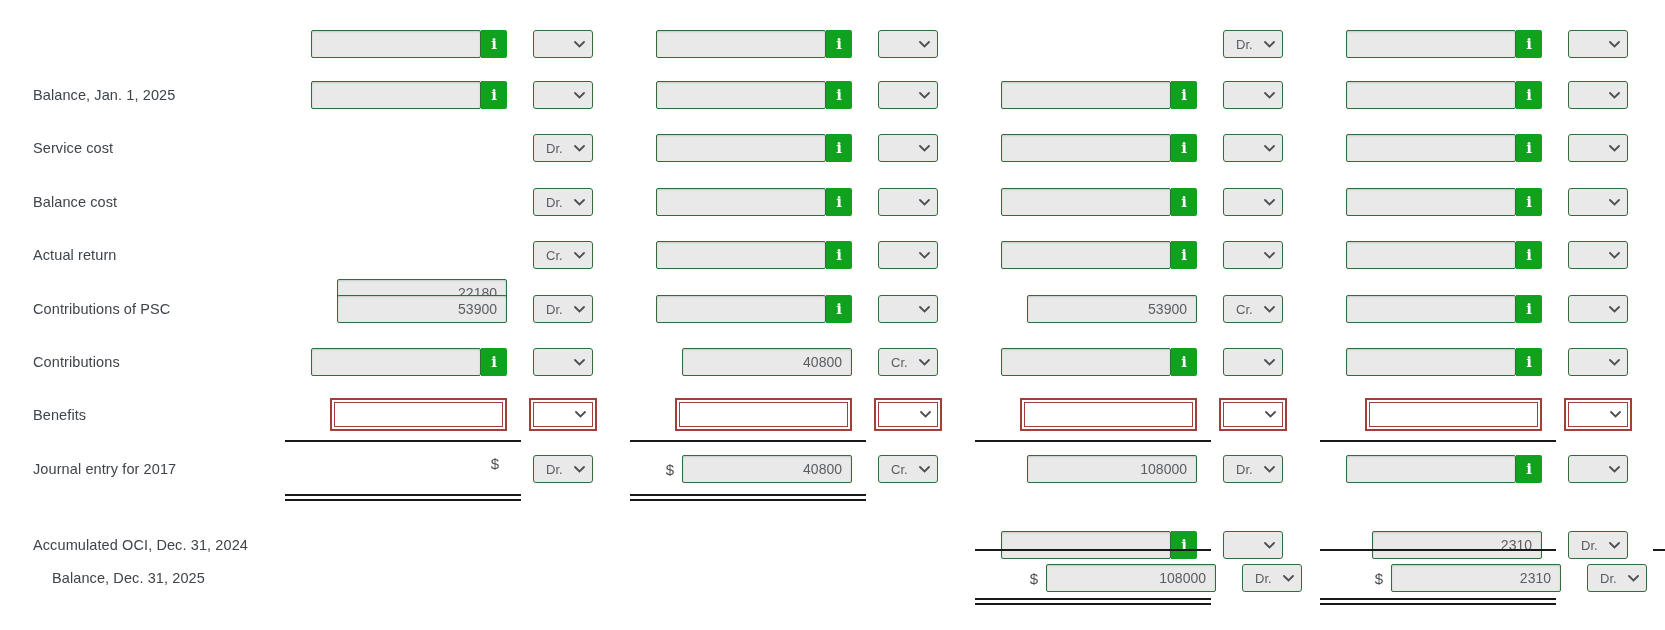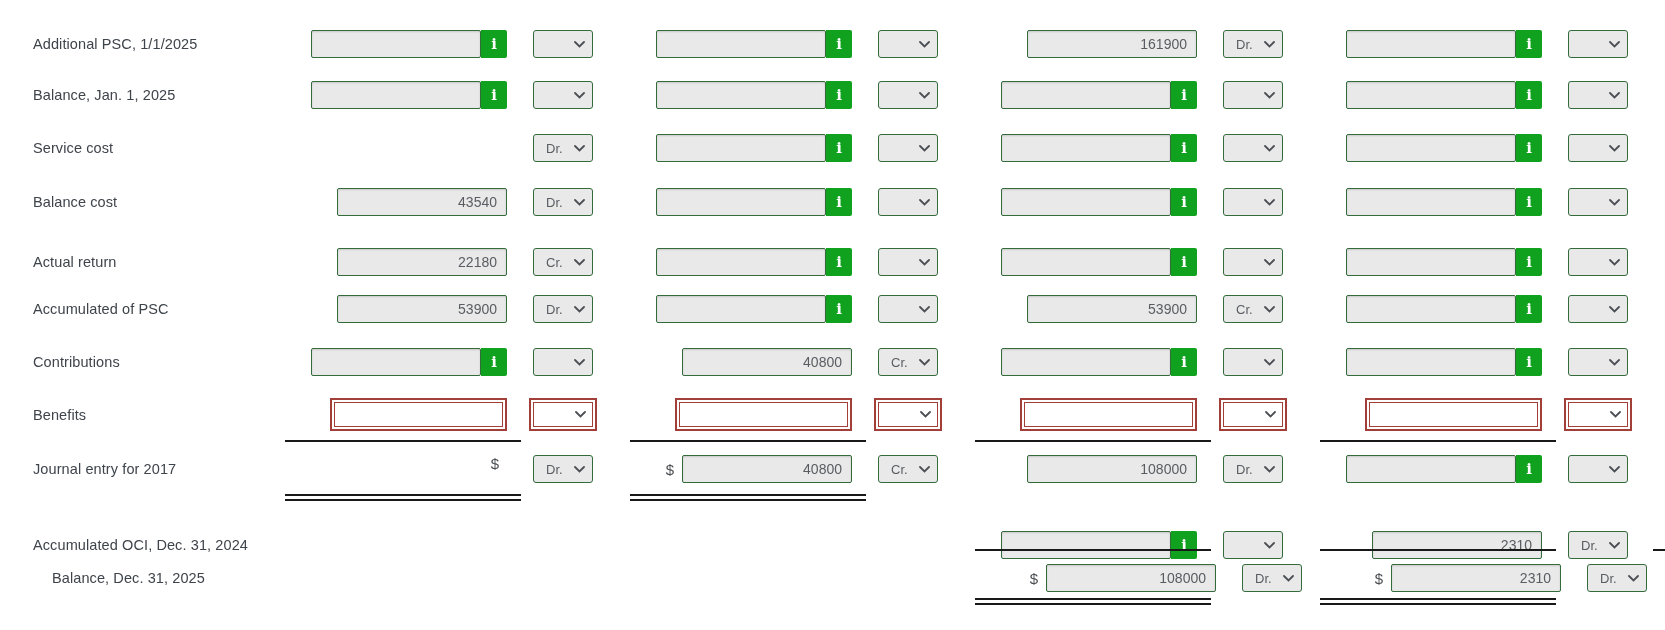--- a/index.html
+++ b/index.html
@@ -39,21 +39,20 @@
               display:flex; align-items:center; justify-content:flex-end; padding-right:6px; }
   .rule { position:absolute; height:2px; background:var(--rule-black); }
   .dbl-rule { position:absolute; height:7px; border-top:2px solid var(--rule-black);
               border-bottom:2px solid var(--rule-black); background:transparent; }
 </style>
 </head>
 <body>
 
 <div id="worksheet">
     <div class="row" style="top: 30px; height: 28px;">
-      <div class="row-label">Additional PSC, 1/1/2025</div>
       <div class="unit" style="left: 311px; width: 196px;">
         <input class="field" type="text" readonly="" value="" style="">
         <button class="info-btn">
           <span>i</span>
         </button>
       </div>
       <div class="select empty" style="left: 533px;">
         <svg width="11" height="7" viewBox="0 0 11 7" class="chev">
           <path d="M1 1 L5.5 5.5 L10 1" fill="none" stroke="#4b4f54" stroke-width="1.8" stroke-linecap="round"></path>
         </svg>
@@ -61,23 +60,20 @@
       <div class="unit" style="left: 656px; width: 196px;">
         <input class="field" type="text" readonly="" value="" style="">
         <button class="info-btn">
           <span>i</span>
         </button>
       </div>
       <div class="select empty" style="left: 878px;">
         <svg width="11" height="7" viewBox="0 0 11 7" class="chev">
           <path d="M1 1 L5.5 5.5 L10 1" fill="none" stroke="#4b4f54" stroke-width="1.8" stroke-linecap="round"></path>
         </svg>
-      </div>
-      <div class="unit" style="left: 1001px; width: 196px;">
-        <input class="field" type="text" readonly="" value="161900" style="">
       </div>
       <div class="select" style="left: 1223px;">
         <span>Dr.</span>
         <svg width="11" height="7" viewBox="0 0 11 7" class="chev">
           <path d="M1 1 L5.5 5.5 L10 1" fill="none" stroke="#4b4f54" stroke-width="1.8" stroke-linecap="round"></path>
         </svg>
       </div>
       <div class="unit" style="left: 1346px; width: 196px;">
         <input class="field" type="text" readonly="" value="" style="">
         <button class="info-btn">
@@ -174,23 +170,20 @@
         </button>
       </div>
       <div class="select empty" style="left: 1568px;">
         <svg width="11" height="7" viewBox="0 0 11 7" class="chev">
           <path d="M1 1 L5.5 5.5 L10 1" fill="none" stroke="#4b4f54" stroke-width="1.8" stroke-linecap="round"></path>
         </svg>
       </div>
     </div>
     <div class="row" style="top: 188px; height: 28px;">
       <div class="row-label">Balance cost</div>
-      <div class="unit" style="left: 311px; width: 196px;">
-        <input class="field" type="text" readonly="" value="43540" style="">
-      </div>
       <div class="select" style="left: 533px;">
         <span>Dr.</span>
         <svg width="11" height="7" viewBox="0 0 11 7" class="chev">
           <path d="M1 1 L5.5 5.5 L10 1" fill="none" stroke="#4b4f54" stroke-width="1.8" stroke-linecap="round"></path>
         </svg>
       </div>
       <div class="unit" style="left: 656px; width: 196px;">
         <input class="field" type="text" readonly="" value="" style="">
         <button class="info-btn">
           <span>i</span>
@@ -217,23 +210,23 @@
         <button class="info-btn">
           <span>i</span>
         </button>
       </div>
       <div class="select empty" style="left: 1568px;">
         <svg width="11" height="7" viewBox="0 0 11 7" class="chev">
           <path d="M1 1 L5.5 5.5 L10 1" fill="none" stroke="#4b4f54" stroke-width="1.8" stroke-linecap="round"></path>
         </svg>
       </div>
     </div>
-    <div class="row" style="top: 248px; height: 28px; padding-left: 20px;">
+    <div class="row" style="top: 241px; height: 28px; padding-left: 20px;">
       <div class="row-label">Actual return</div>
-      <div class="unit" style="left: 311px; width: 196px;">
+      <div class="unit" style="left: 311px; width: 196px; margin-top: 38px;">
         <input class="field" type="text" readonly="" value="22180" style="">
       </div>
       <div class="select" style="left: 533px;">
         <span>Cr.</span>
         <svg width="11" height="7" viewBox="0 0 11 7" class="chev">
           <path d="M1 1 L5.5 5.5 L10 1" fill="none" stroke="#4b4f54" stroke-width="1.8" stroke-linecap="round"></path>
         </svg>
       </div>
       <div class="unit" style="left: 656px; width: 196px;">
         <input class="field" type="text" readonly="" value="" style="">
@@ -263,21 +256,21 @@
           <span>i</span>
         </button>
       </div>
       <div class="select empty" style="left: 1568px;">
         <svg width="11" height="7" viewBox="0 0 11 7" class="chev">
           <path d="M1 1 L5.5 5.5 L10 1" fill="none" stroke="#4b4f54" stroke-width="1.8" stroke-linecap="round"></path>
         </svg>
       </div>
     </div>
     <div class="row" style="top: 295px; height: 28px;">
-      <div class="row-label">Accumulated of PSC</div>
+      <div class="row-label">Contributions of PSC</div>
       <div class="unit" style="left: 311px; width: 196px;">
         <input class="field" type="text" readonly="" value="53900" style="">
       </div>
       <div class="select" style="left: 533px;">
         <span>Dr.</span>
         <svg width="11" height="7" viewBox="0 0 11 7" class="chev">
           <path d="M1 1 L5.5 5.5 L10 1" fill="none" stroke="#4b4f54" stroke-width="1.8" stroke-linecap="round"></path>
         </svg>
       </div>
       <div class="unit" style="left: 656px; width: 196px;">

